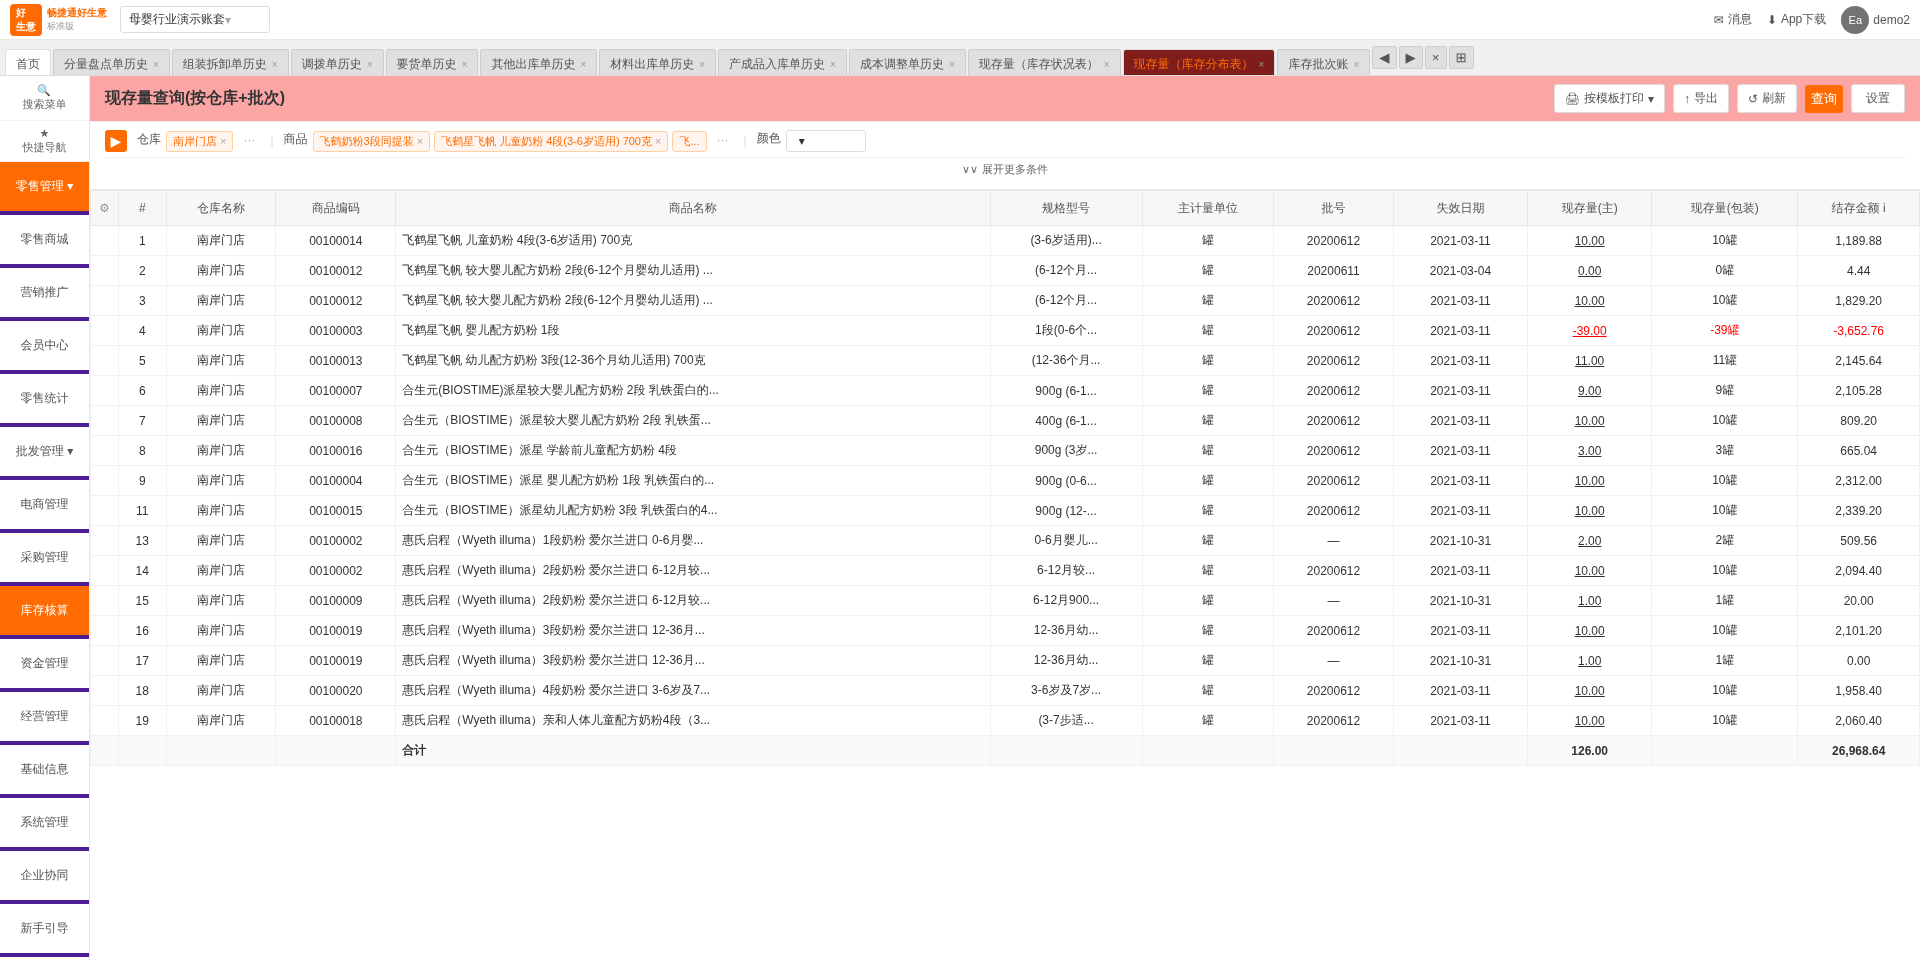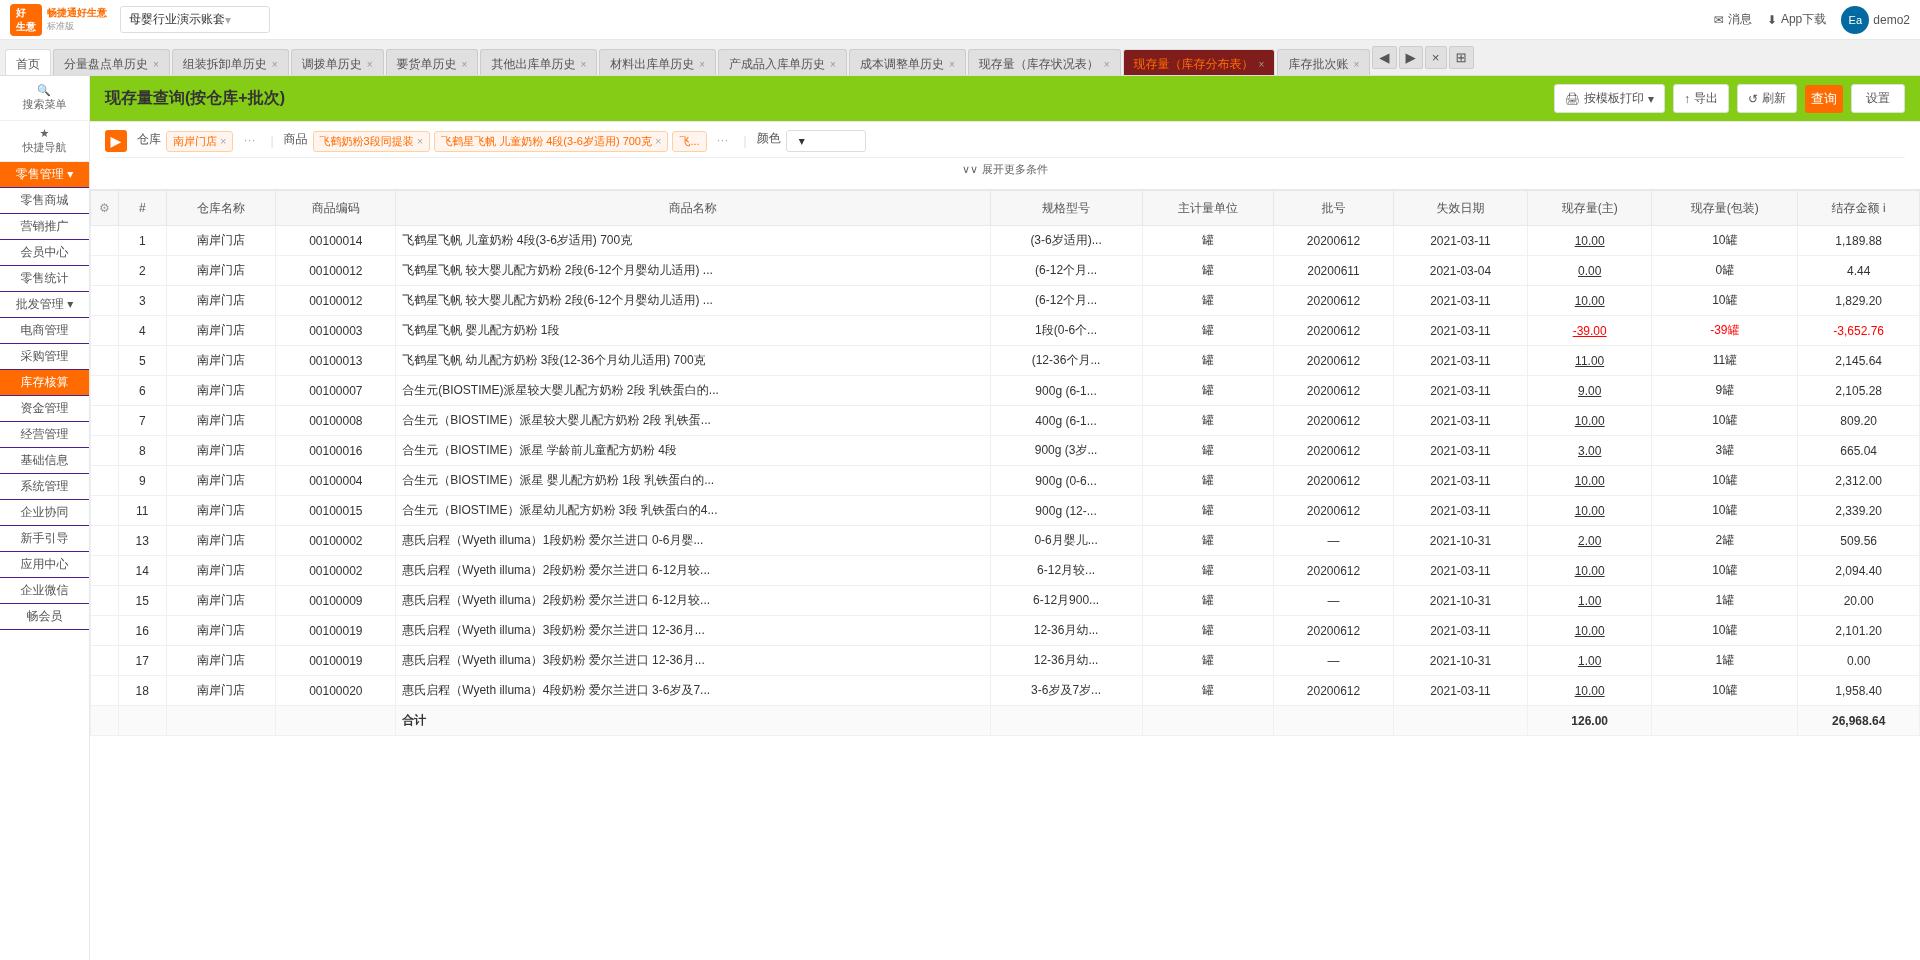--- a/index.html
+++ b/index.html
@@ -4,46 +4,46 @@
   <style>
     * { box-sizing: border-box; margin: 0; padding: 0; }
     body { font-family: "Microsoft YaHei", sans-serif; font-size: 12px; background: #f5f5f5; color: #333; overflow: hidden; }
 
     
     .top-bar { height: 40px; background: #fff; display: flex; align-items: center; border-bottom: 1px solid #e8e8e8; padding: 0 10px; gap: 10px; }
     .logo-area { display: flex; align-items: center; gap: 5px; width: 100px; }
     .dropdown-selector { display: flex; align-items: center; gap: 0; padding: 4px 8px; border: 1px solid #ddd; border-radius: 3px; cursor: pointer; min-width: 150px; }
     .top-right { margin-left: auto; display: flex; align-items: center; gap: 15px; }
     .top-right-item { display: flex; align-items: center; gap: 4px; cursor: pointer; color: #555; font-size: 12px; }
-    .avatar { width: 28px; height: 28px; border-radius: 50%; background: #0369a1; display: flex; align-items: center; justify-content: center; color: #fff; font-size: 11px; }
+    .avatar { width: 28px; height: 28px; border-radius: 50%; background: #737373; display: flex; align-items: center; justify-content: center; color: #fff; font-size: 11px; }
 
     
     .tab-bar { height: 36px; background: #f0f0f0; display: flex; align-items: center; border-bottom: 1px solid #ddd; overflow-x: auto; padding: 0 5px; gap: 2px; }
     .tab-bar::-webkit-scrollbar { height: 3px; }
     .tab-item { display: flex; align-items: center; gap: 5px; padding: 6px 10px; background: #e0e0e0; border-radius: 3px 3px 0 0; cursor: pointer; white-space: nowrap; font-size: 12px; color: #555; border: 1px solid #ccc; border-bottom: none; min-height: 30px; margin-top: 12px; }
     .tab-item.active { background: #7f1d1d; color: #ff6b00; border-color: #ddd; }
     .tab-item .close-btn { color: #999; font-size: 10px; cursor: pointer; }
     .tab-item.home { background: #fff; border-color: #ddd; }
     .tab-nav-btn { padding: 3px 6px; background: #e0e0e0; border: 1px solid #ccc; cursor: pointer; border-radius: 2px; color: #555; }
 
     
     .main-layout { display: flex; height: calc(960px - 76px); }
 
     
     .sidebar { width: 90px; background: #fff; border-right: 1px solid #e8e8e8; display: flex; flex-direction: column; }
     .sidebar-search { padding: 8px; border-bottom: 1px solid #f0f0f0; text-align: center; font-size: 11px; color: #666; cursor: pointer; }
     .sidebar-quick { padding: 6px; border-bottom: 1px solid #f0f0f0; text-align: center; font-size: 11px; color: #666; cursor: pointer; }
-    .sidebar-item { padding: 4px 5px; text-align: center; font-size: 12px; cursor: pointer; color: #555; border-bottom: 1px solid #4c1d95; }
+    .sidebar-item { padding: 16px 5px; text-align: center; font-size: 12px; cursor: pointer; color: #555; border-bottom: 4px solid #4c1d95; }
     .sidebar-item.active { background: #ff6b00; color: #fff; }
 
     
     .content { flex: 1; display: flex; flex-direction: column; overflow: hidden; }
 
     
-    .page-header { padding: 8px 15px; background: #84cc16; border-bottom: 1px solid #e8e8e8; display: flex; align-items: center; justify-content: space-between; }
+    .page-header { padding: 8px 15px; background: #fca5a5; border-bottom: 1px solid #e8e8e8; display: flex; align-items: center; justify-content: space-between; }
     .page-title { font-size: 16px; font-weight: bold; color: #333; }
     .header-actions { display: flex; align-items: center; gap: 8px; }
     .btn-print { display: flex; align-items: center; gap: 4px; padding: 5px 10px; border: 1px solid #ddd; border-radius: 3px; cursor: pointer; background: #fff; color: #555; font-size: 12px; }
     .btn-export { display: flex; align-items: center; gap: 4px; padding: 5px 10px; border: 1px solid #ddd; border-radius: 3px; cursor: pointer; background: #fff; color: #555; font-size: 12px; }
     .btn-refresh { display: flex; align-items: center; gap: 4px; padding: 5px 10px; border: 1px solid #ddd; border-radius: 3px; cursor: pointer; background: #fff; color: #555; font-size: 12px; }
     .btn-query { padding: 5px 6px; background: #ff6b00; color: #fff; border: none; border-radius: 3px; cursor: pointer; font-size: 13px; }
     .btn-settings { padding: 5px 14px; border: 1px solid #ddd; border-radius: 3px; cursor: pointer; background: #fff; color: #555; font-size: 12px; }
 
     
     .filter-area { background: #fff; padding: 8px 15px; border-bottom: 1px solid #e8e8e8; }
@@ -539,20 +539,34 @@
     <td>00100020</td>
     <td class="text-left">惠氏启程（Wyeth illuma）4段奶粉 爱尔兰进口 3-6岁及7...</td>
     <td>3-6岁及7岁...</td>
     <td>罐</td>
     <td>20200612</td>
     <td>2021-03-11</td>
     <td class="underline">10.00</td>
     <td class="">10罐</td>
     <td class="">1,958.40</td>
   </tr>
+            <tr>
+    <td></td>
+    <td>19</td>
+    <td>南岸门店</td>
+    <td>00100018</td>
+    <td class="text-left">惠氏启程（Wyeth illuma）亲和人体儿童配方奶粉4段（3...</td>
+    <td>(3-7步适...</td>
+    <td>罐</td>
+    <td>20200612</td>
+    <td>2021-03-11</td>
+    <td class="underline">10.00</td>
+    <td class="">10罐</td>
+    <td class="">2,060.40</td>
+  </tr>
             <tr class="total-row">
   <td></td>
   <td></td>
   <td></td>
   <td></td>
   <td class="text-left">合计</td>
   <td></td>
   <td></td>
   <td></td>
   <td></td>

